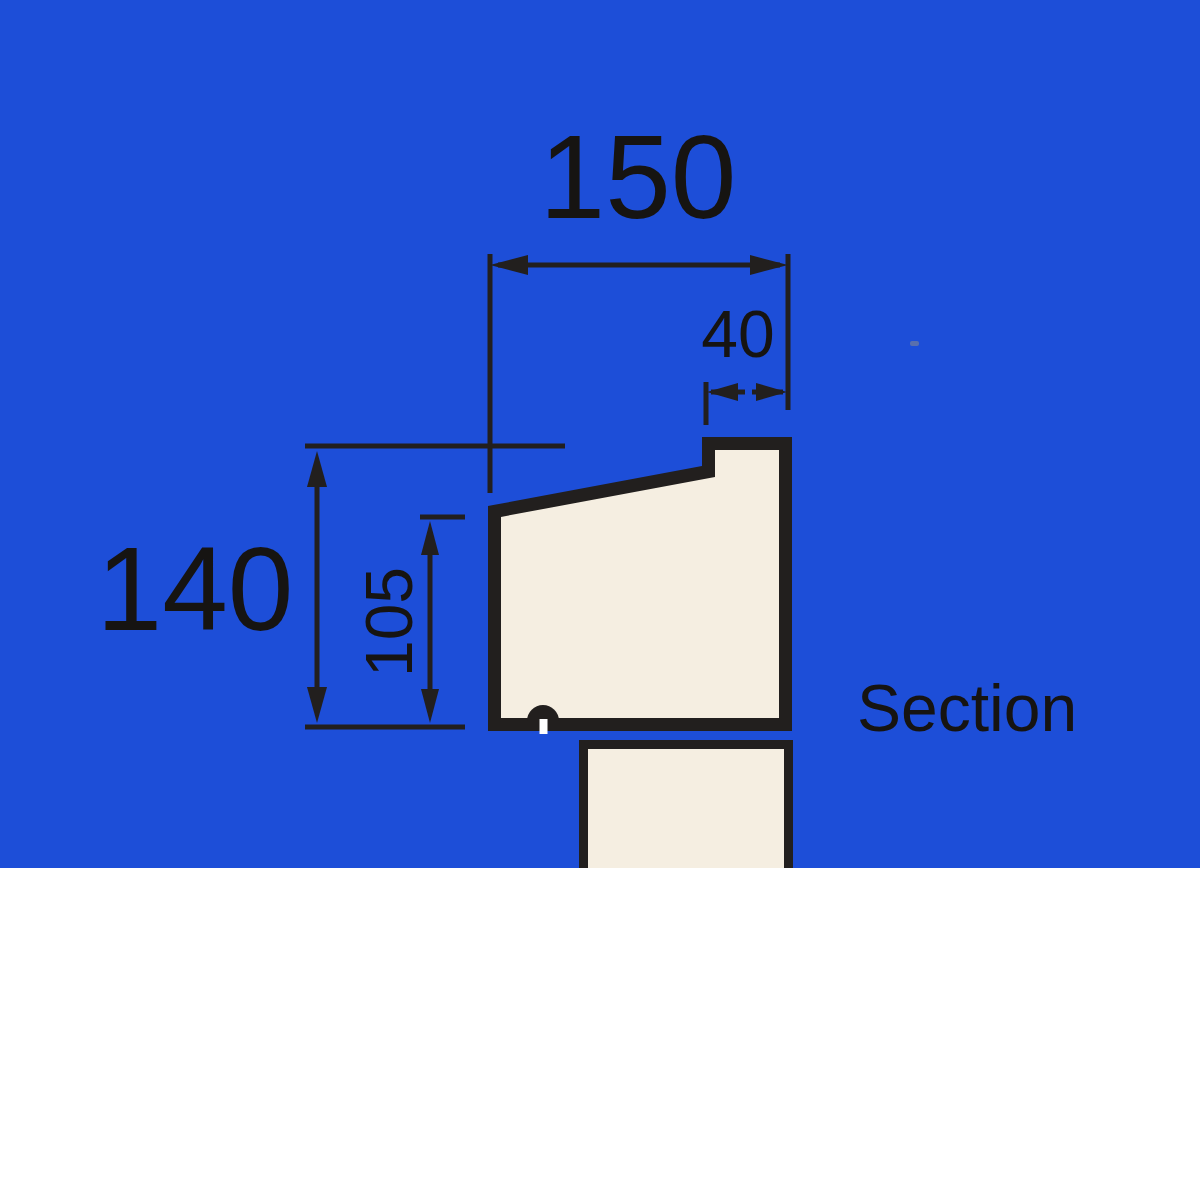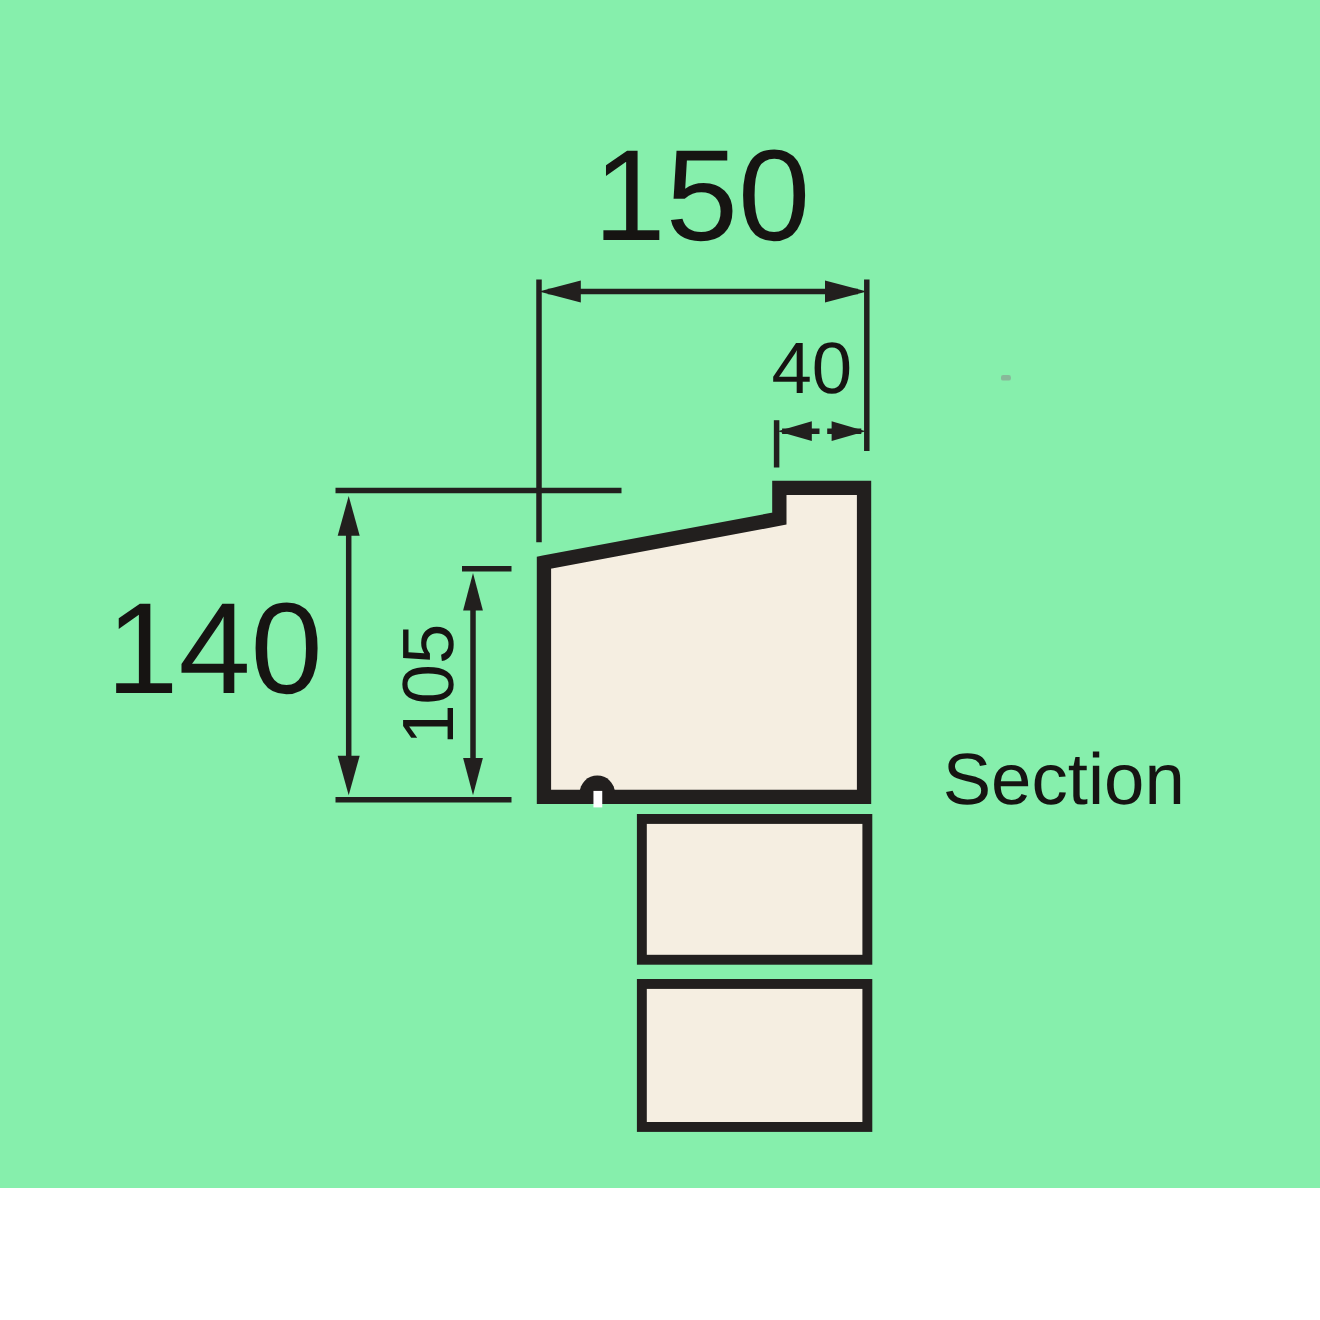--- a/index.html
+++ b/index.html
@@ -1,20 +1,20 @@
 <!DOCTYPE html>
 <html><head>
 <meta charset="utf-8">
 <style>
   html, body { margin: 0; padding: 0; background: #ffffff; }
   .stage {
     position: relative;
     width: 1200px;
-    height: 1080px;
-    background: #86efac;
+    height: 868px;
+    background: #1d4ed8;
     font-family: "Liberation Sans", sans-serif;
     overflow: hidden;
   }
   svg { display: block; }
 
   
   .stone        { fill: #f5eee1; stroke: #221f1e; stroke-width: 13; stroke-linejoin: miter; }
   .brick        { fill: #f5eee1; stroke: #221f1e; stroke-width: 9;  stroke-linejoin: miter; }
   .dim-line     { stroke: #221f1e; stroke-width: 5; fill: none; }
   .arrow-head   { fill: #221f1e; stroke: none; }

